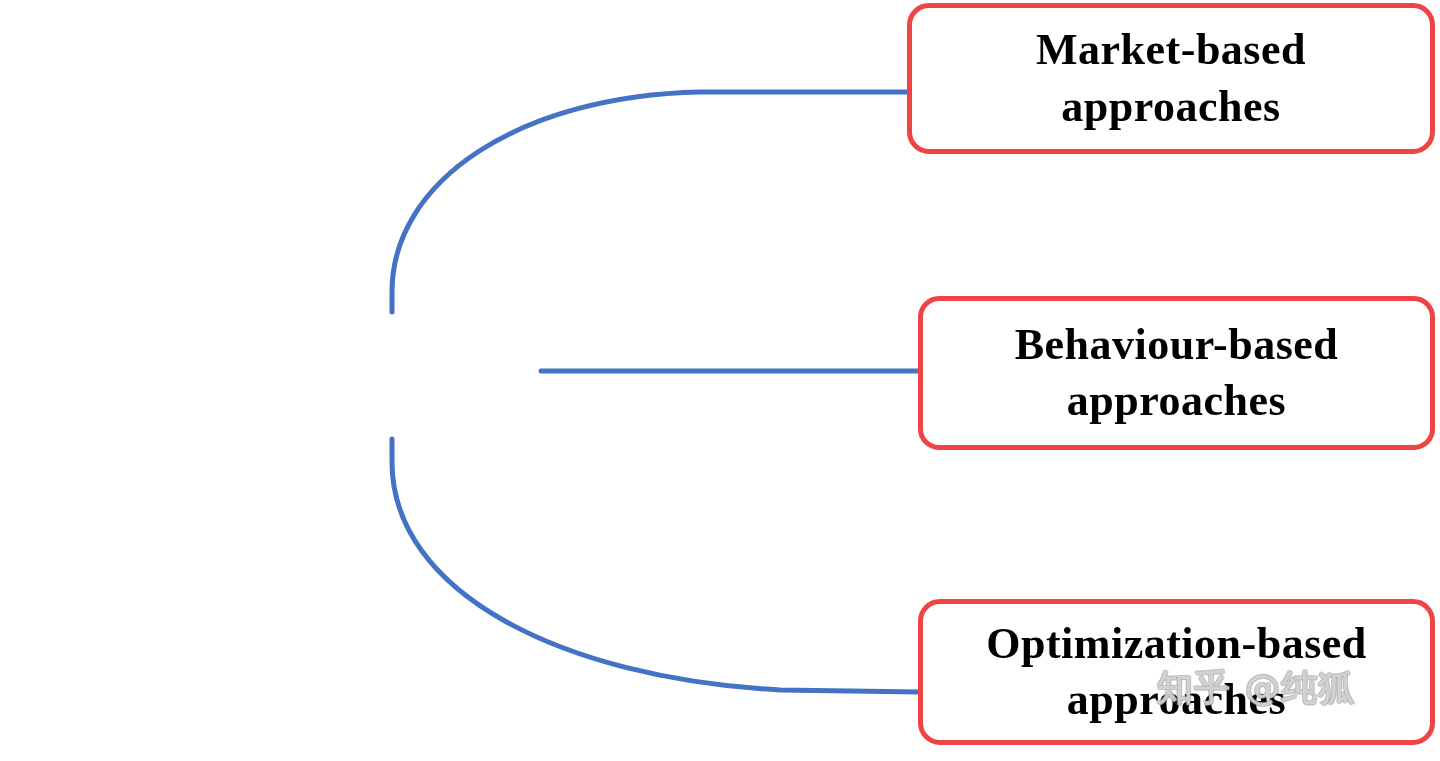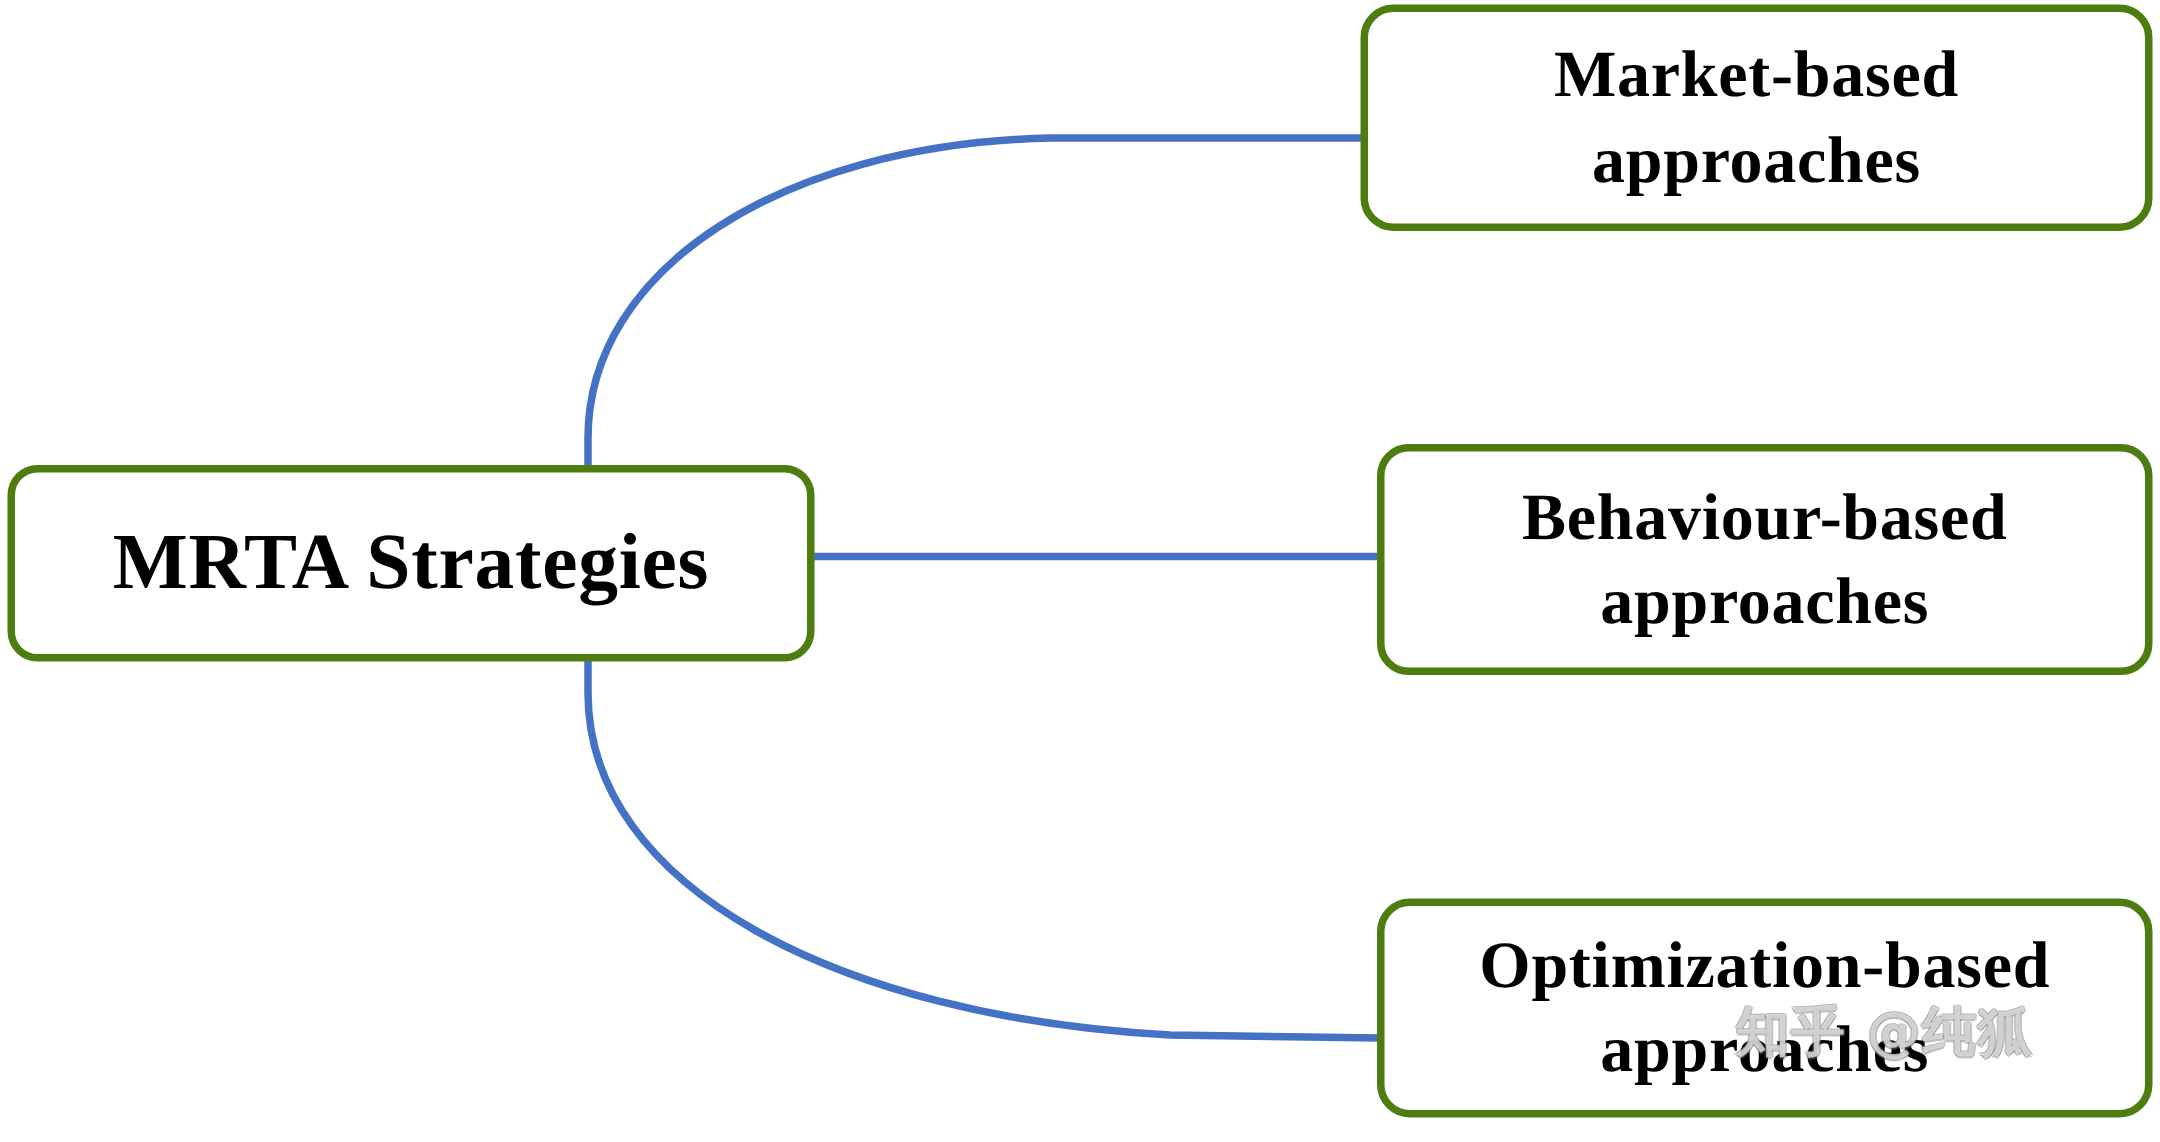--- a/index.html
+++ b/index.html
@@ -20,21 +20,21 @@
     left: 0;
     top: 0;
     width: 1440px;
     height: 761px;
     pointer-events: none;
   }
   .node {
     position: absolute;
     box-sizing: border-box;
     background: #ffffff;
-    border: 5px solid #4d7c0f;
+    border: 5px solid #ef4444;
     border-radius: 22px;
     display: flex;
     align-items: center;
     justify-content: center;
     text-align: center;
     color: #000000;
     font-weight: bold;
     letter-spacing: 0.5px;
     z-index: 2;
   }
@@ -101,23 +101,20 @@
 
   <svg class="edges" viewBox="0 0 1440 761" width="1440" height="761" xmlns="http://www.w3.org/2000/svg">
 
     <path d="M 392 312 L 392 292 C 392 180 520 96 700 92 L 909 92" fill="none" stroke="#4472C4" stroke-width="5" stroke-linecap="round"></path>
 
     <path d="M 541 371 L 920 371" fill="none" stroke="#4472C4" stroke-width="5" stroke-linecap="round"></path>
 
     <path d="M 392 439 L 392 462 C 392 592 560 678 780 690 L 920 692" fill="none" stroke="#4472C4" stroke-width="5" stroke-linecap="round"></path>
   </svg>
 
-  <div class="node" id="node-root">
-    <span class="node-label">MRTA Strategies</span>
-  </div>
 
   <div class="node" id="node-market">
     <span class="node-label">Market-based
 approaches</span>
   </div>
 
   <div class="node" id="node-behaviour">
     <span class="node-label">Behaviour-based
 approaches</span>
   </div>

